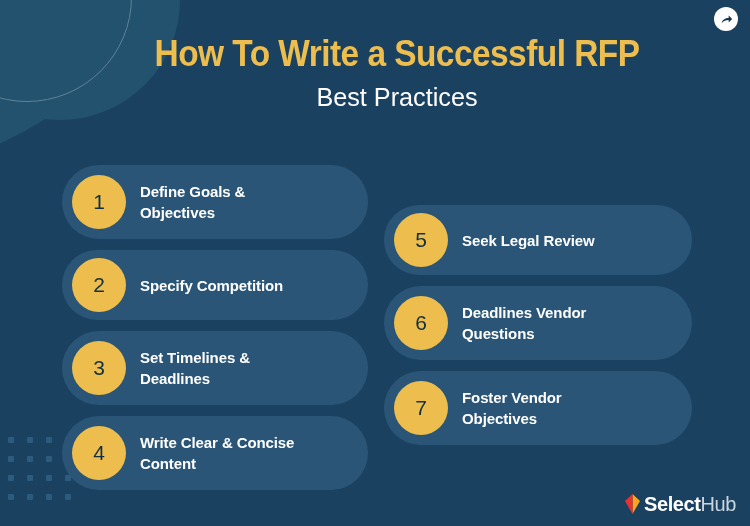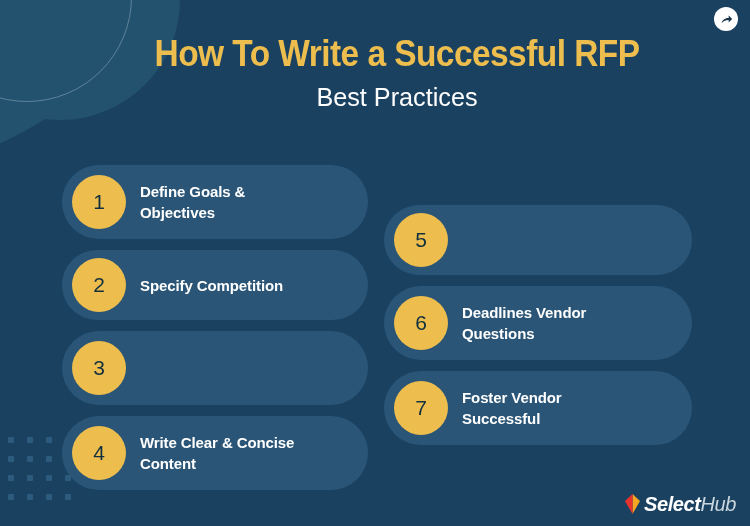--- a/index.html
+++ b/index.html
@@ -140,21 +140,20 @@
     white-space:pre-line;
   }
 
   
   .logo {
     position:absolute;
     right:14px; bottom:12px;
     display:flex;
     align-items:flex-end;
     gap:4px;
-    font-style:italic;
   }
   .logo-mark {
     width:15px; height:20px;
     position:relative;
   }
   .logo-text {
     font-size:20px;
     font-weight:bold;
     letter-spacing:-0.4px;
     line-height:20px;
@@ -211,46 +210,49 @@
 Objectives</div>
     </div>
 
     <div class="card">
       <div class="num">2</div>
       <div class="card-label">Specify Competition</div>
     </div>
 
     <div class="card two-line">
       <div class="num">3</div>
+      <div class="card-label">Set Timelines &amp;
+Deadlines</div>
     </div>
 
     <div class="card two-line">
       <div class="num">4</div>
       <div class="card-label">Write Clear &amp; Concise
 Content</div>
     </div>
 
   </div>
 
   <div class="col" id="col-right">
 
     <div class="card">
       <div class="num">5</div>
+      <div class="card-label">Seek Legal Review</div>
     </div>
 
     <div class="card two-line">
       <div class="num">6</div>
       <div class="card-label">Deadlines Vendor
 Questions</div>
     </div>
 
     <div class="card two-line">
       <div class="num">7</div>
       <div class="card-label">Foster Vendor
-Successful</div>
+Objectives</div>
     </div>
 
   </div>
 
   <div class="logo">
     <span class="logo-mark">
       <svg width="15" height="20" viewBox="0 0 15 20" aria-hidden="true">
         <path d="M7.5 0 L15 7 L7.5 20 Z" fill="#f5a623"></path>
         <path d="M7.5 0 L0 7 L7.5 20 Z" fill="#e8322e"></path>
       </svg>

